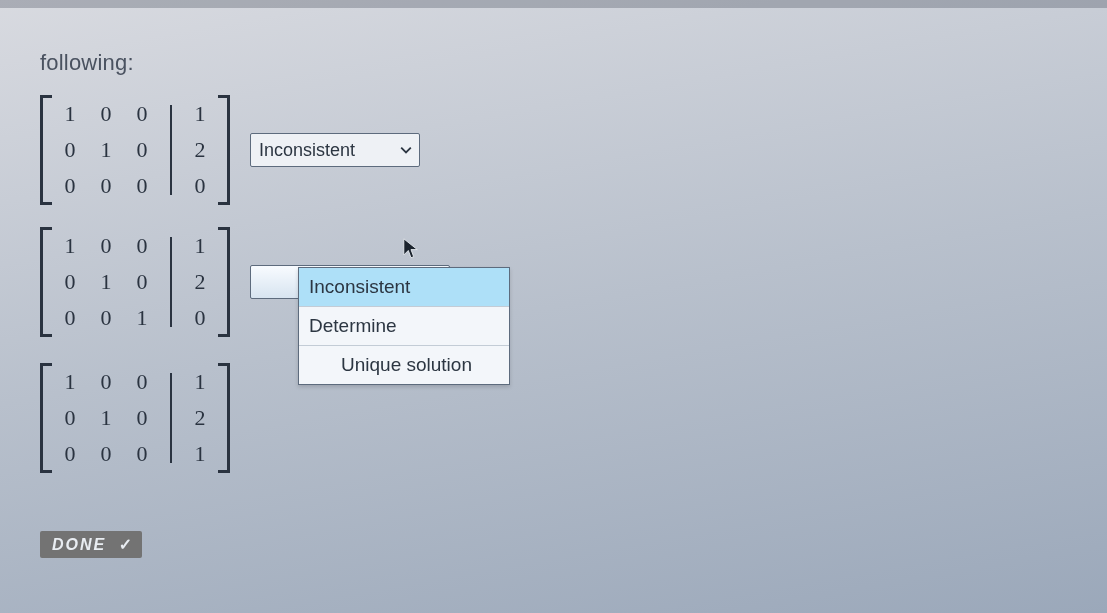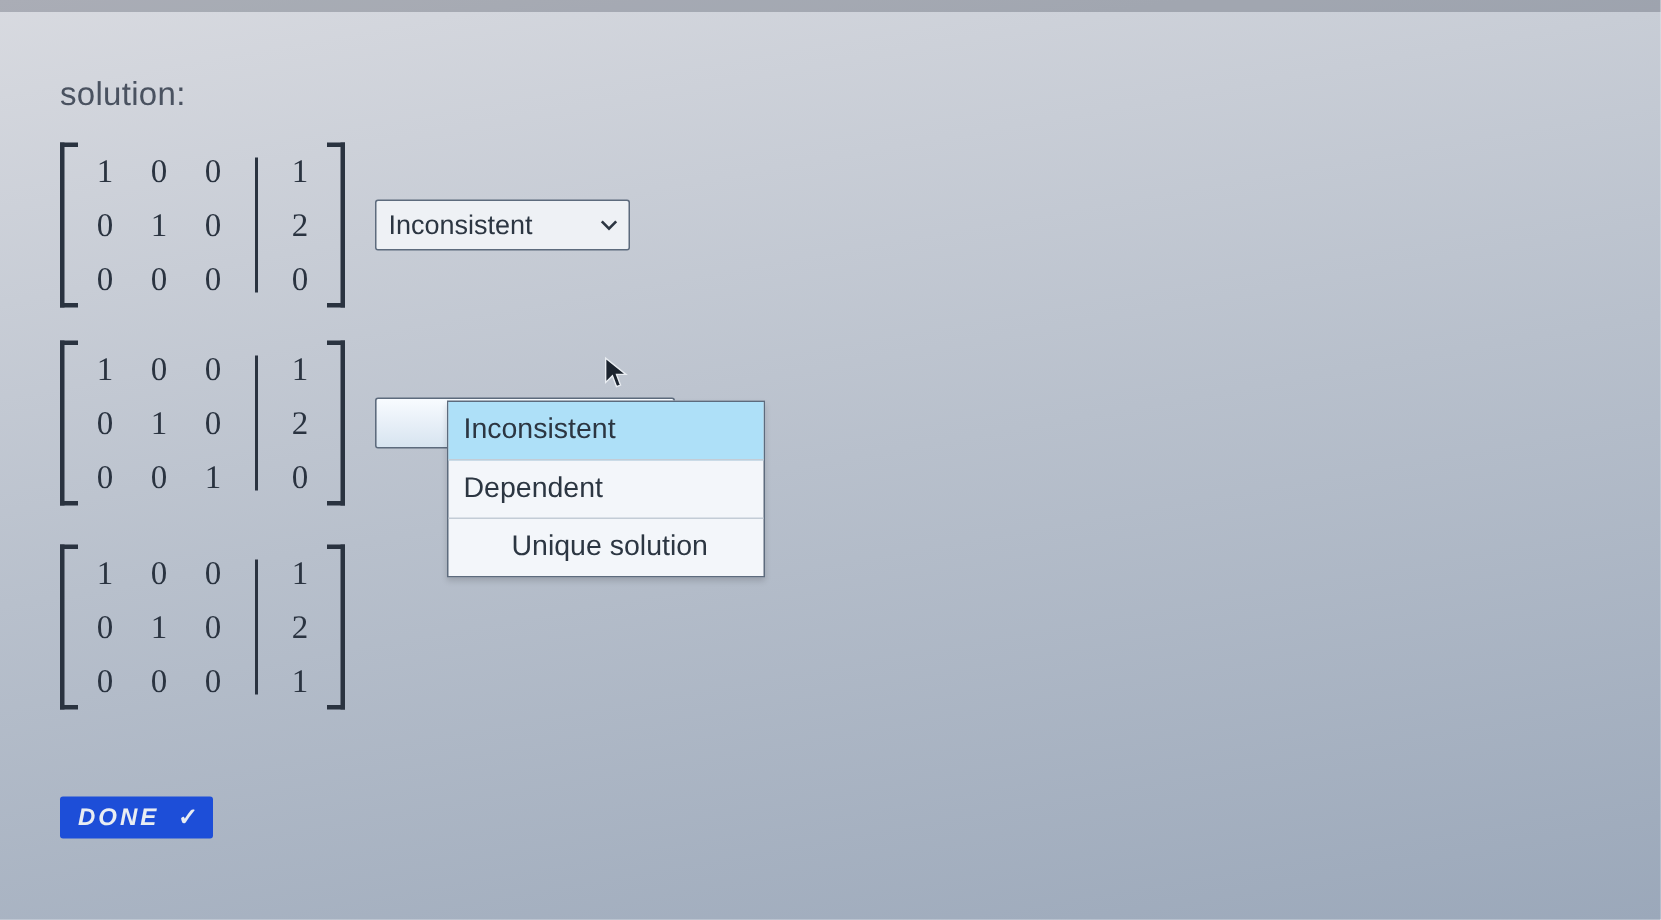--- a/index.html
+++ b/index.html
@@ -137,21 +137,21 @@
   .cursor {
     position: absolute;
     left: 362px;
     top: 10px;
     width: 18px; height: 24px;
     z-index: 20;
     pointer-events: none;
   }
   .done {
     display: inline-block;
-    background: #1d4ed8;
+    background: #737373;
     color: #e9edf2;
     font-weight: bold;
     font-style: italic;
     letter-spacing: 2px;
     padding: 4px 10px 4px 12px;
     font-size: 16px;
     border-radius: 2px;
     margin-top: 36px;
     position: relative;
   }
@@ -170,21 +170,21 @@
 </style>
 </head>
 <body>
 
 <div class="topstrip"></div>
 
 <div class="page">
 
   <div class="question">
     <br>
-    <span>solution:</span>
+    <span>following:</span>
   </div>
 
   
   <div class="row">
     <div class="matrix">
       <div class="bracket left">
           <div class="tick-bottom"></div>
         </div>
       <div class="mcols">
         <div class="mcol">
@@ -271,21 +271,21 @@
       <svg viewBox="0 0 20 26">
         <path d="M2 2 L2 20 L7 15 L10 23 L13 22 L10 14 L17 14 Z" fill="#1b232e" stroke="#e9edf2" stroke-width="1"></path>
       </svg>
     </div>
 
     <div class="dropdown">
       <div class="opt hi">
         <span>Inconsistent</span>
       </div>
       <div class="opt">
-        <span>Dependent</span>
+        <span>Determine</span>
       </div>
       <div class="opt">
         <span>Unique solution</span>
       </div>
     </div>
   </div>
 
   
   <div class="row">
     <div class="matrix">

